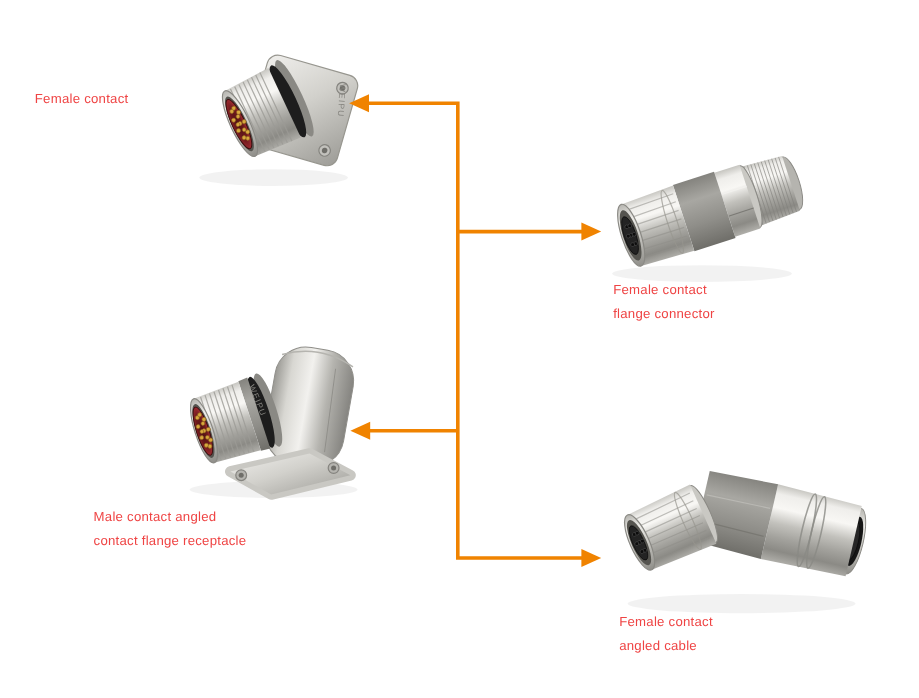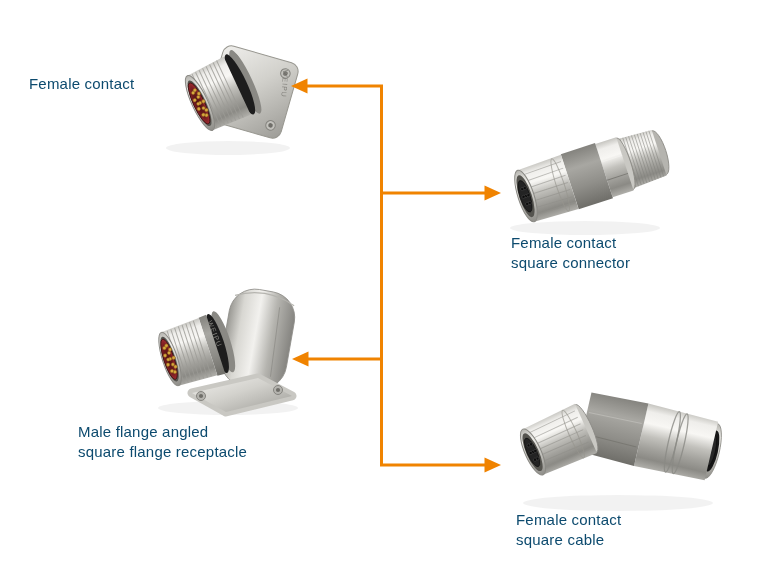--- a/index.html
+++ b/index.html
@@ -7,22 +7,22 @@
     position: relative;
     width: 766px;
     height: 582px;
     background: #ffffff;
     overflow: hidden;
     font-family: "Liberation Sans", "DejaVu Sans", sans-serif;
   }
   #art { position: absolute; left: 0; top: 0; }
   .label {
     position: absolute;
-    color: #0c4a6e;
-    font-size: 15px;
+    color: #ef4444;
+    font-size: 11px;
     line-height: 19.5px;
     letter-spacing: 0.2px;
   }
   .label span { display: block; white-space: nowrap; }
   .lbl-1 { left: 29px;  top: 74px;  }
   .lbl-2 { left: 511px; top: 233px; }
   .lbl-3 { left: 78px;  top: 422px; }
   .lbl-4 { left: 516px; top: 510px; }
   .brand-txt {
     font-family: "Liberation Sans", sans-serif;
@@ -272,26 +272,26 @@
       <path d="M501 465 L484.5 457.5 L484.5 472.5 Z"></path>
     </g>
   </svg>
 
   <div class="label lbl-1">
     <span>Female contact</span>
   </div>
 
   <div class="label lbl-2">
     <span>Female contact</span>
-    <span>square connector</span>
+    <span>flange connector</span>
   </div>
 
   <div class="label lbl-3">
-    <span>Male flange angled</span>
-    <span>square flange receptacle</span>
+    <span>Male contact angled</span>
+    <span>contact flange receptacle</span>
   </div>
 
   <div class="label lbl-4">
     <span>Female contact</span>
-    <span>square cable</span>
+    <span>angled cable</span>
   </div>
 
 </div>
 
 </body></html>

